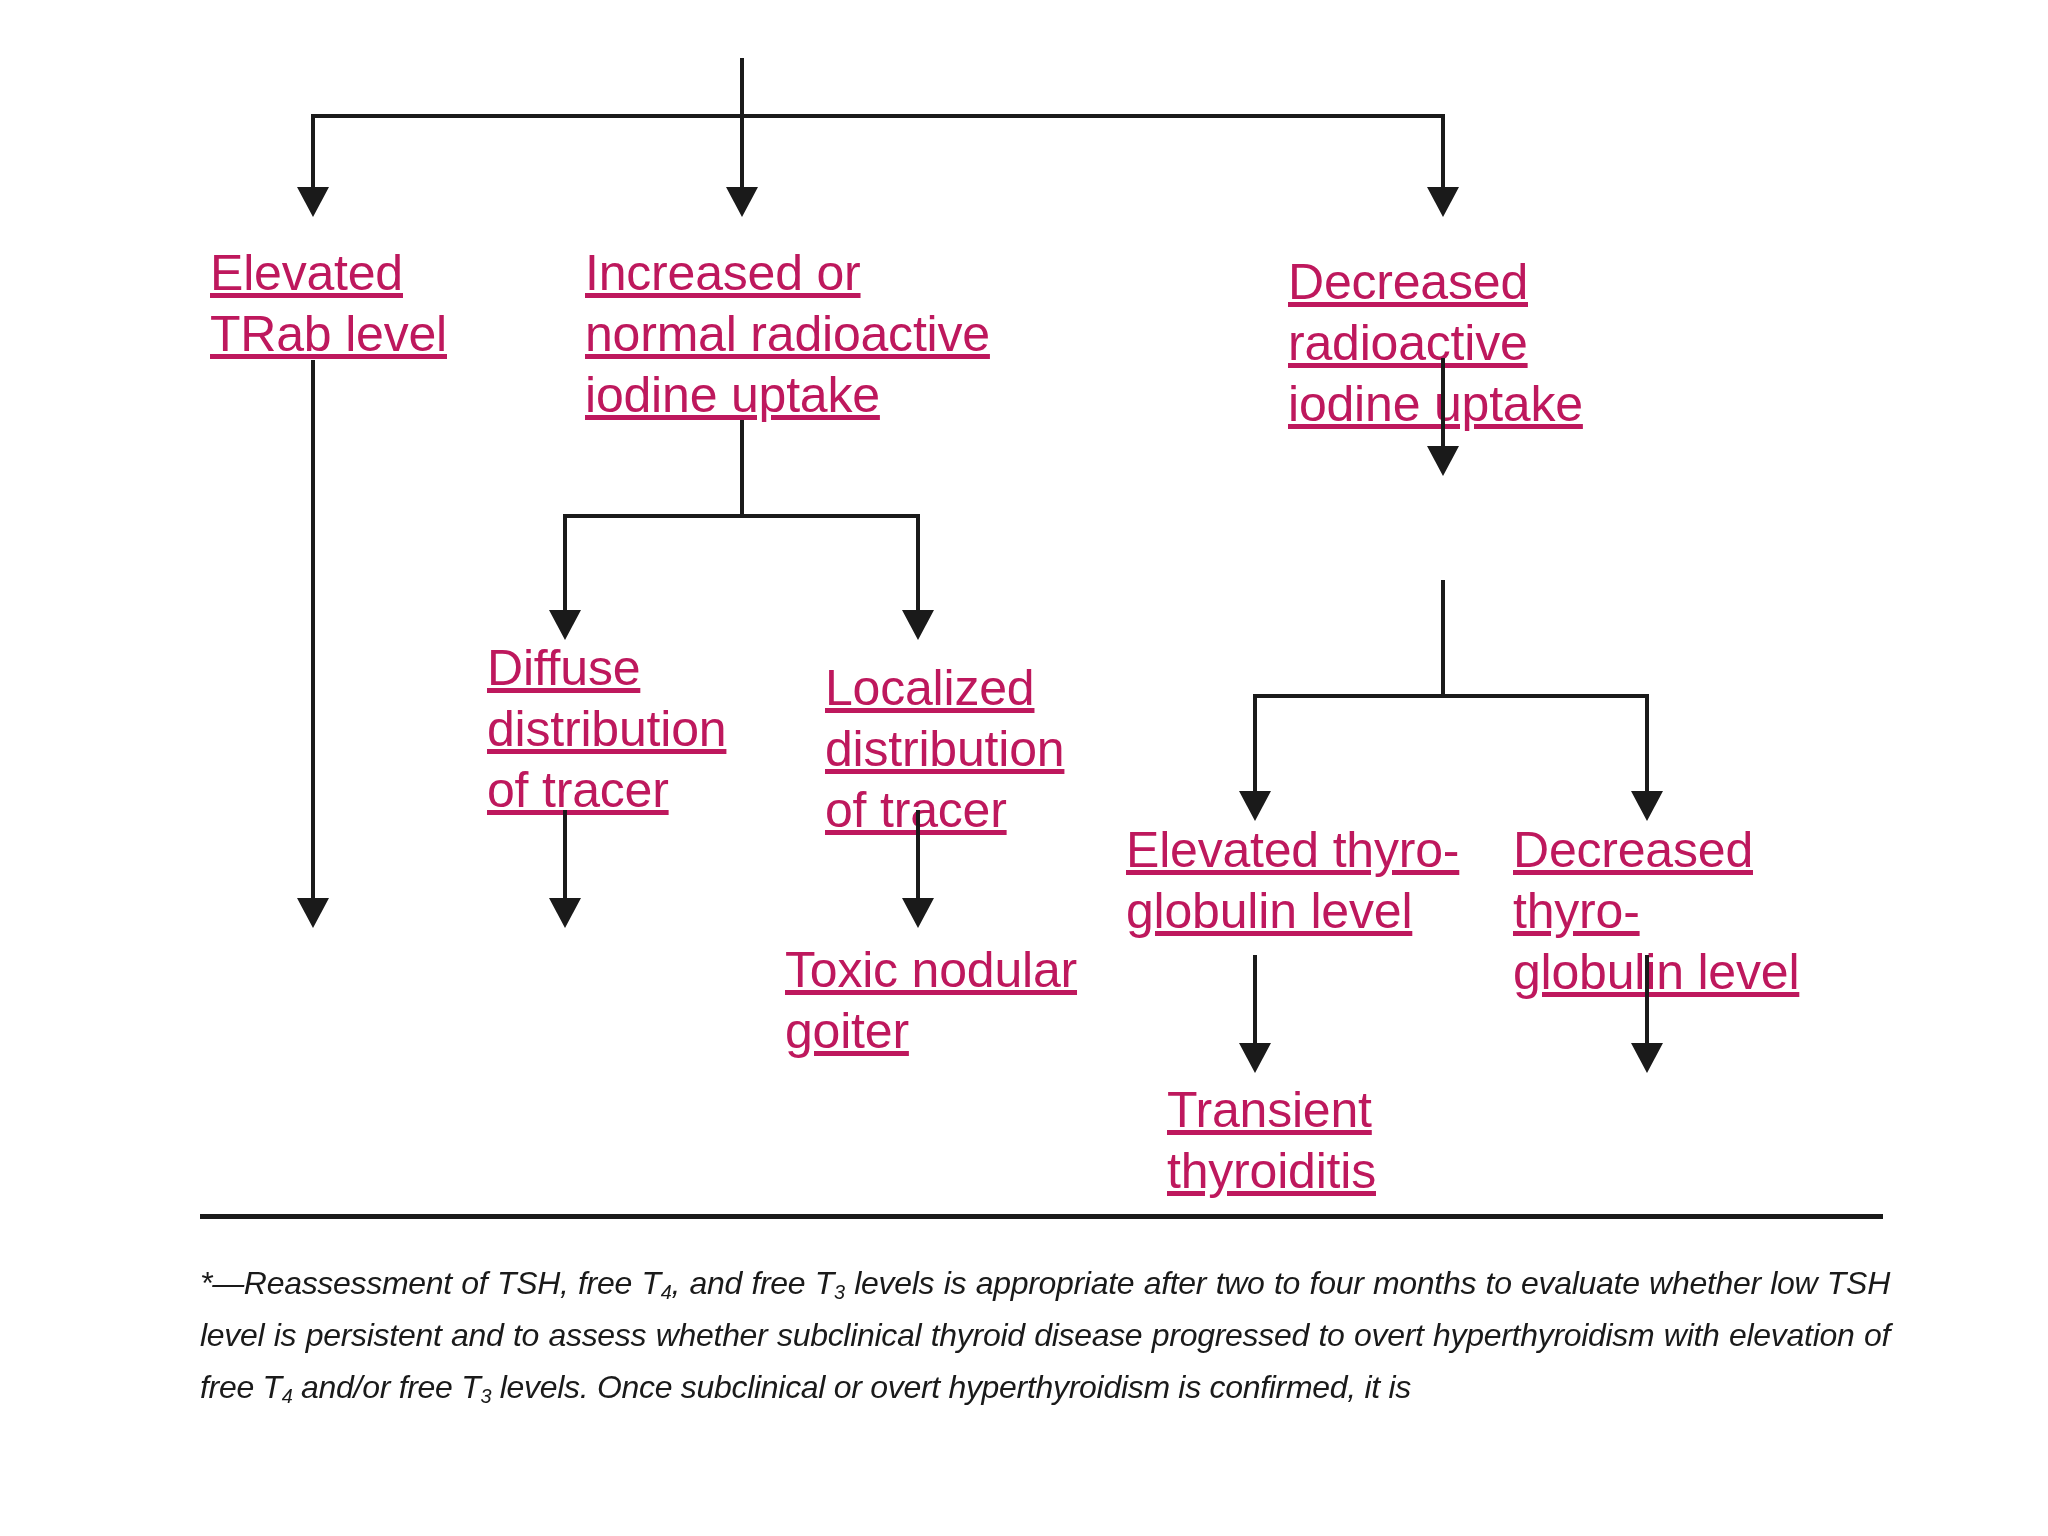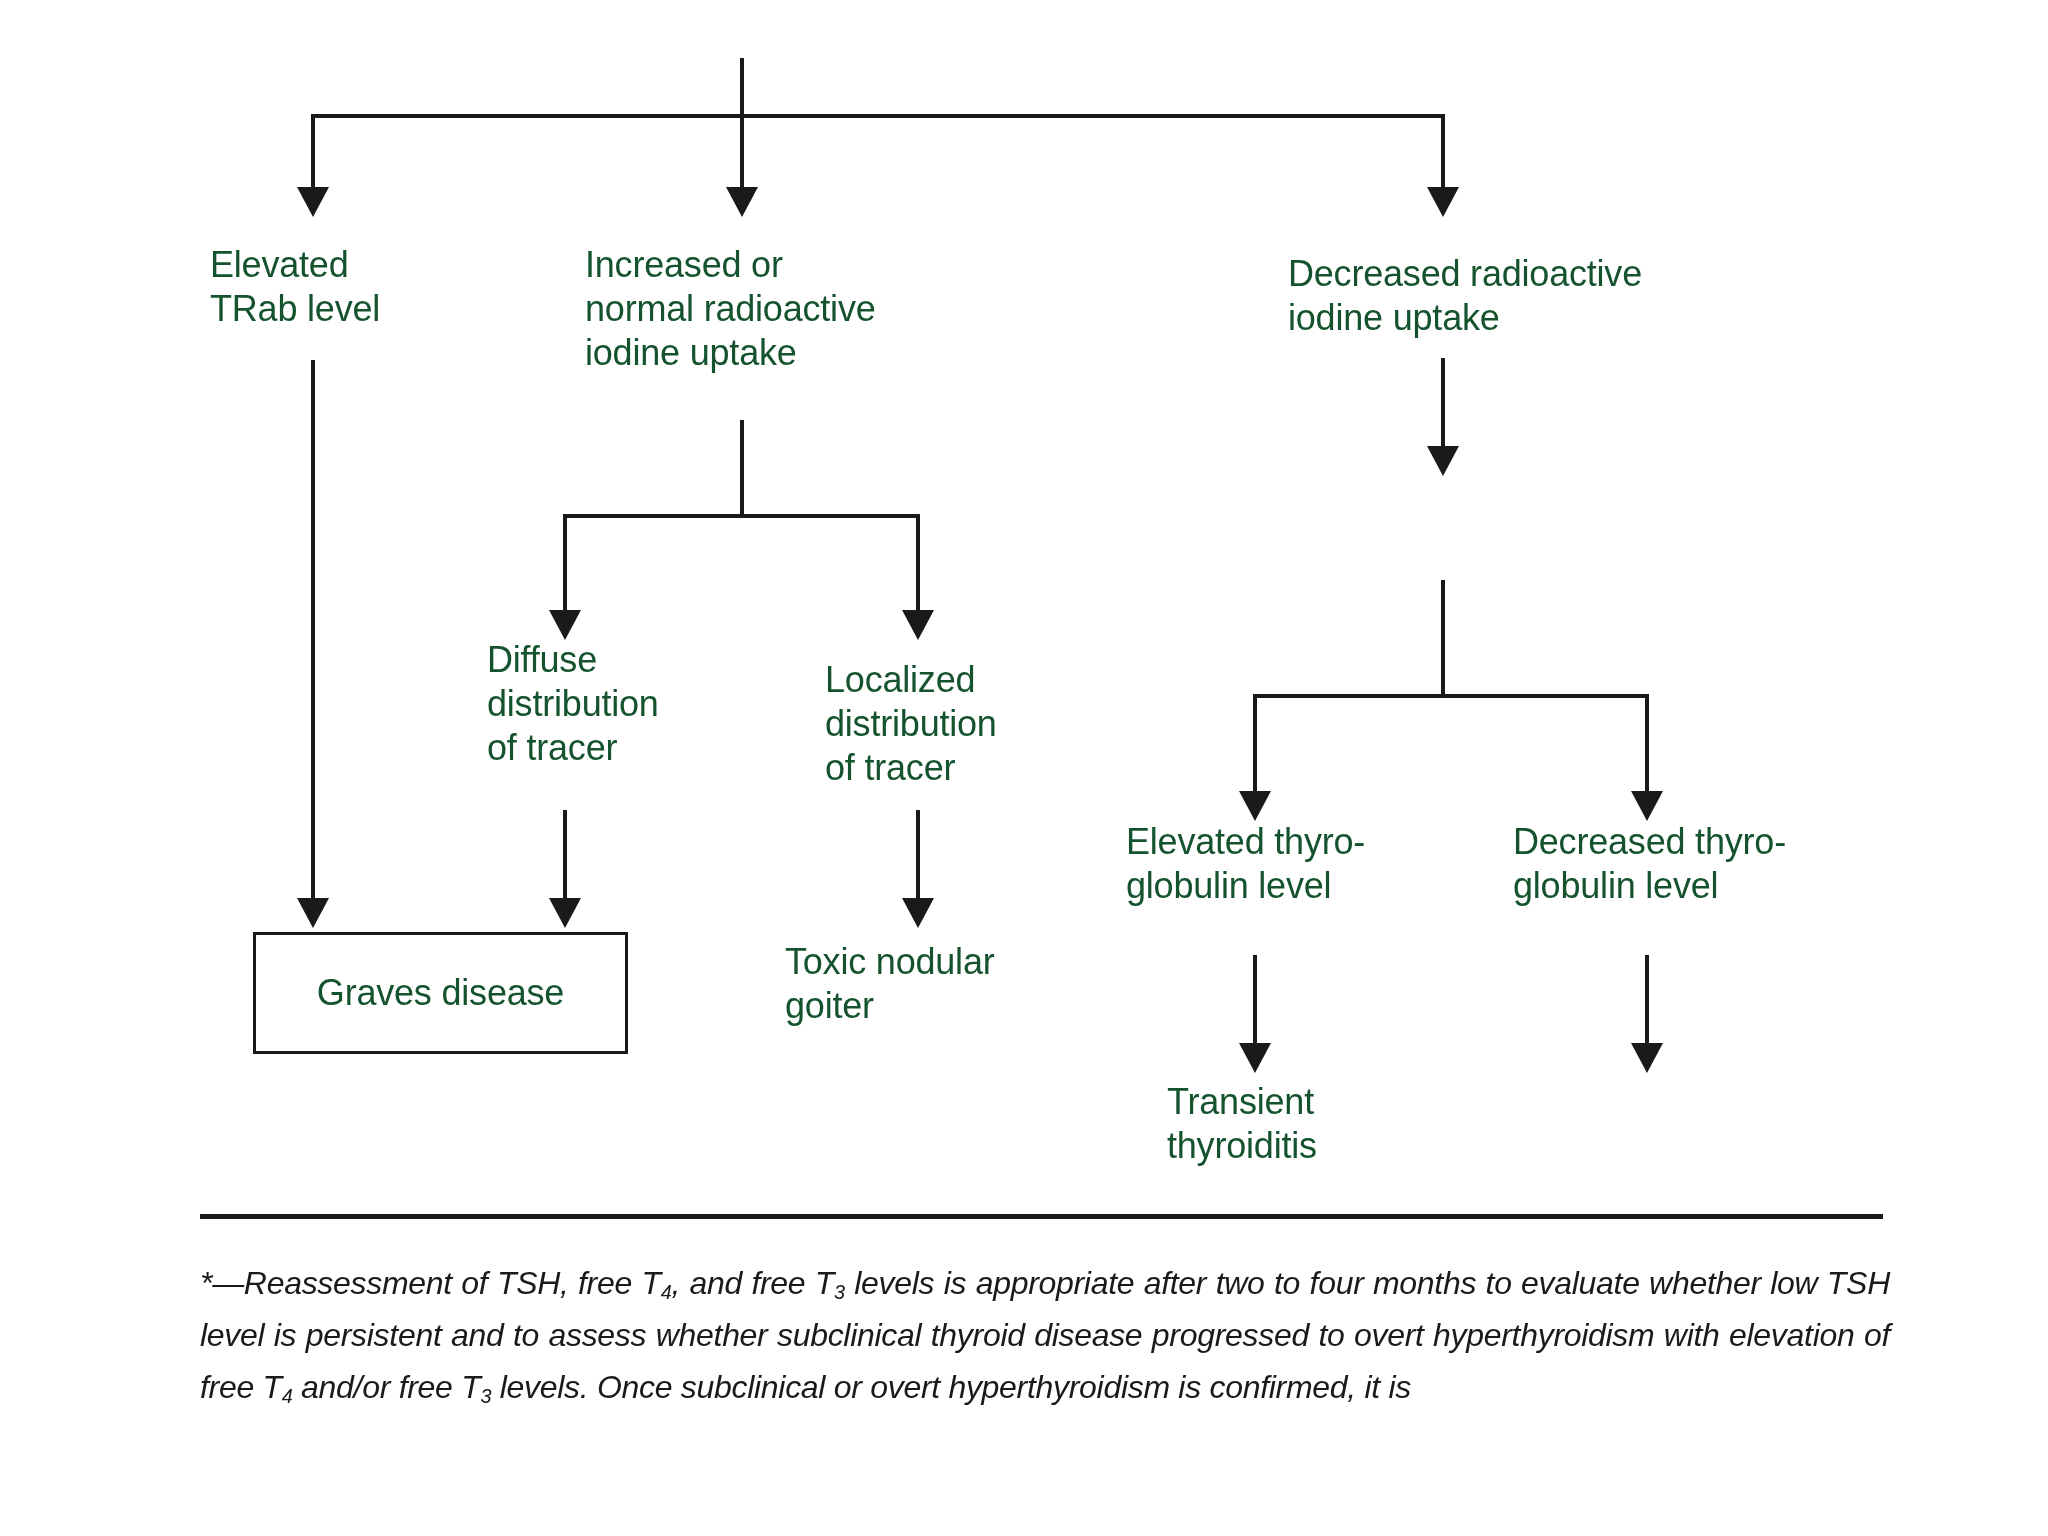--- a/index.html
+++ b/index.html
@@ -11,25 +11,26 @@
     position: relative;
     width: 2048px;
     height: 1536px;
     background: #ffffff;
     overflow: hidden;
     font-family: "Liberation Sans", sans-serif;
     color: #111111;
   }
   .node {
     position: absolute;
-    font-size: 36px;
+    font-size: 50px;
     line-height: 1.22;
-    color: #14532d;
+    color: #be185d;
     letter-spacing: -0.2px;
     white-space: pre-line;
+    text-decoration: underline;
   }
   .node.boxed {
     border: 3px solid #1a1a1a;
     box-sizing: border-box;
     display: flex;
     align-items: center;
     justify-content: center;
     text-align: center;
   }
   .hline, .vline {
@@ -112,21 +113,20 @@
   <div class="node" style="left:825px; top:658px; width:300px;">Localized
 distribution
 of tracer</div>
 
   <div class="vline" style="left:563px; top:810px; height:98px;"></div>
   <div class="arrowhead" style="left:549px; top:898px;"></div>
 
   <div class="vline" style="left:916px; top:810px; height:98px;"></div>
   <div class="arrowhead" style="left:902px; top:898px;"></div>
 
-  <div class="node boxed" style="left:253px; top:932px; width:375px; height:122px;">Graves disease</div>
 
   <div class="node" style="left:785px; top:940px; width:320px;">Toxic nodular
 goiter</div>
 
   <div class="vline" style="left:1441px; top:358px; height:98px;"></div>
   <div class="arrowhead" style="left:1427px; top:446px;"></div>
 
 
   <div class="vline" style="left:1441px; top:580px; height:118px;"></div>
   <div class="hline" style="left:1253px; top:694px; width:392px;"></div>

